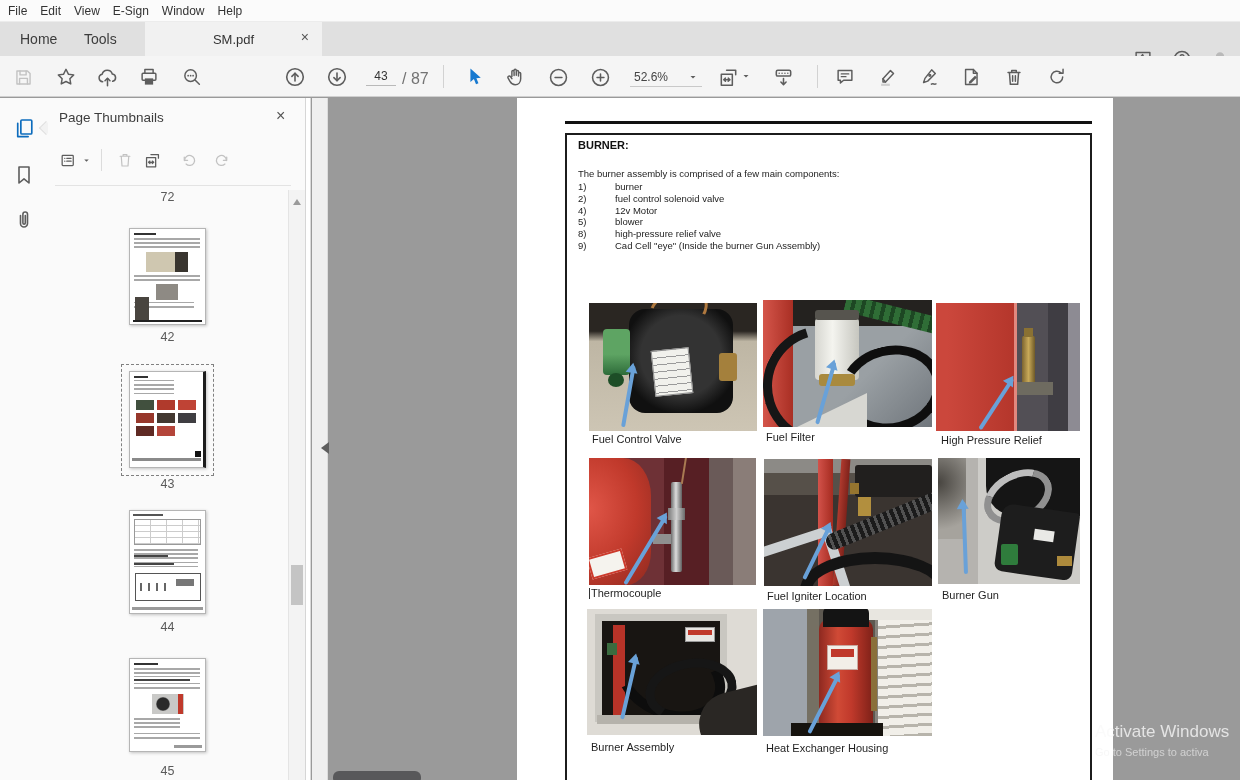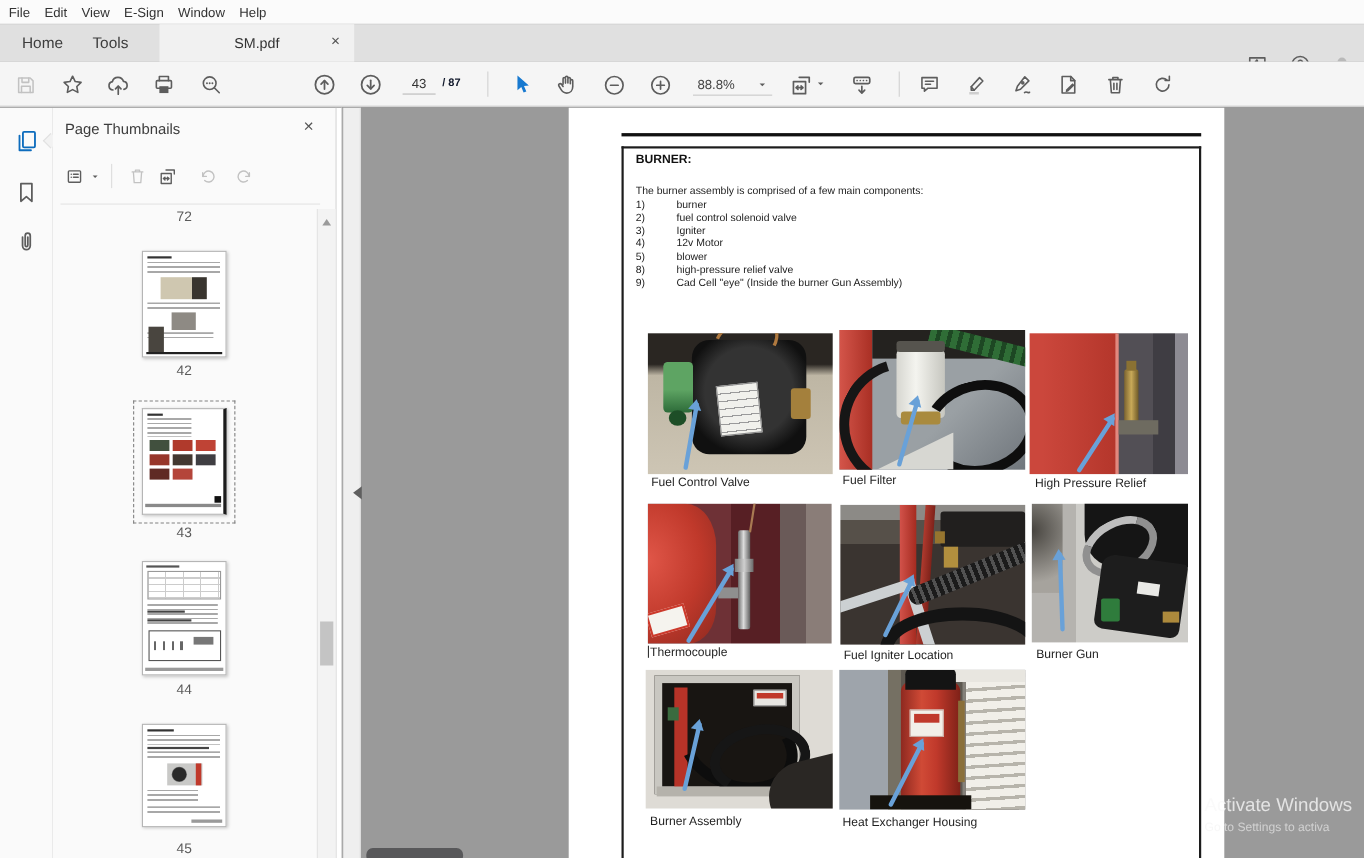--- a/index.html
+++ b/index.html
@@ -14,21 +14,21 @@
   .tab-btn{position:absolute;top:0;height:34px;display:flex;align-items:center;font-size:14px;color:#3c3c3c;padding:0 6px;}
   .tab-home{left:14px;} .tab-tools{left:78px;}
   .doc-tab{position:absolute;left:145px;top:0;width:177px;height:34px;background:#f1f1f1;display:flex;align-items:center;justify-content:center;font-size:13px;color:#333;}
   .doc-tab .x{position:absolute;right:13px;top:7px;font-size:14px;color:#555;}
   .chrome-icons{position:absolute;right:10px;top:26px;display:flex;gap:17px;align-items:center;}
 
   .toolbar{position:absolute;left:0;top:56px;width:100%;height:41px;background:#f5f5f5;border-bottom:1px solid #cfcfcf;}
   .tbtn{position:absolute;top:7px;width:28px;height:28px;display:flex;align-items:center;justify-content:center;}
   .tdiv{position:absolute;top:9px;width:1px;height:23px;background:#d2d2d2;}
   .page-input{position:absolute;left:366px;top:11px;width:30px;height:19px;border:none;border-bottom:1px solid #b9b9b9;background:transparent;font-size:12px;color:#333;text-align:center;font-family:"Liberation Sans",sans-serif;}
-  .page-total{position:absolute;left:402px;top:14px;font-size:10px;color:#0f172a;font-weight:bold;}
+  .page-total{position:absolute;left:402px;top:14px;font-size:16px;color:#737373;}
   .zoom-ctl{position:absolute;left:630px;top:11px;width:72px;height:20px;border-bottom:1px solid #c9c9c9;display:flex;align-items:center;justify-content:space-between;padding:0 4px;}
   .zoom-ctl span{font-size:12px;color:#444;}
 
   svg.ic{display:block;}
   .st{fill:none;stroke:#5d5d5d;stroke-width:1.6;stroke-linecap:round;stroke-linejoin:round;}
   .fl{fill:#5d5d5d;stroke:none;}
   .dis .st{stroke:#c2c2c2;}
   .blue .st{stroke:#0d6cbd;} 
 
   
@@ -266,21 +266,21 @@
           <path class="st" d="M8.4 12h7.2"></path>
         </svg>
       </div>
     <div class="tbtn" style="left:586px">
         <svg class="ic" width="23" height="23" viewBox="0 0 24 24">
           <circle class="st" cx="12" cy="12" r="8.3"></circle>
           <path class="st" d="M8.4 12h7.2M12 8.4v7.2"></path>
         </svg>
       </div>
     <div class="zoom-ctl">
-      <span>88.8%</span>
+      <span>52.6%</span>
       <svg class="ic" width="10" height="10" viewBox="0 0 24 24">
           <path class="fl" d="M6 9.5l6 6 6-6z"></path>
         </svg>
     </div>
     <div class="tbtn" style="left:714px">
         <svg class="ic" width="23" height="23" viewBox="0 0 24 24">
           <path class="st" d="M10 4.5h9.5V9"></path>
           <rect class="st" x="4.5" y="8.5" width="11.5" height="11.5"></rect>
           <path class="st" d="M7 14.3h6.5M7 14.3l1.8-1.6M7 14.3l1.8 1.6M13.5 14.3l-1.8-1.6M13.5 14.3l-1.8 1.6"></path>
         </svg>
@@ -475,21 +475,20 @@
 
   <div class="viewer"></div>
   <div class="page">
     <div class="toprule"></div>
     <div class="cbox"></div>
     <div class="heading">BURNER:</div>
     <div class="intro">The burner assembly is comprised of a few main components:</div>
     <div class="complist">
       <div class="lrow"><span class="num">1)</span><span>burner</span></div>
       <div class="lrow"><span class="num">2)</span><span>fuel control solenoid valve</span></div>
-      <div class="lrow"><span class="num">3)</span><span>Igniter</span></div>
       <div class="lrow"><span class="num">4)</span><span>12v Motor</span></div>
       <div class="lrow"><span class="num">5)</span><span>blower</span></div>
       <div class="lrow"><span class="num">8)</span><span>high-pressure relief valve</span></div>
       <div class="lrow"><span class="num">9)</span><span>Cad Cell "eye" (Inside the burner Gun Assembly)</span></div>
     </div>
 
     <div class="ph p1" style="left:72px;top:205px;width:168px;height:128px">
       <div class="pump"></div>
         <div class="lab"></div>
         <div class="grn"></div>

